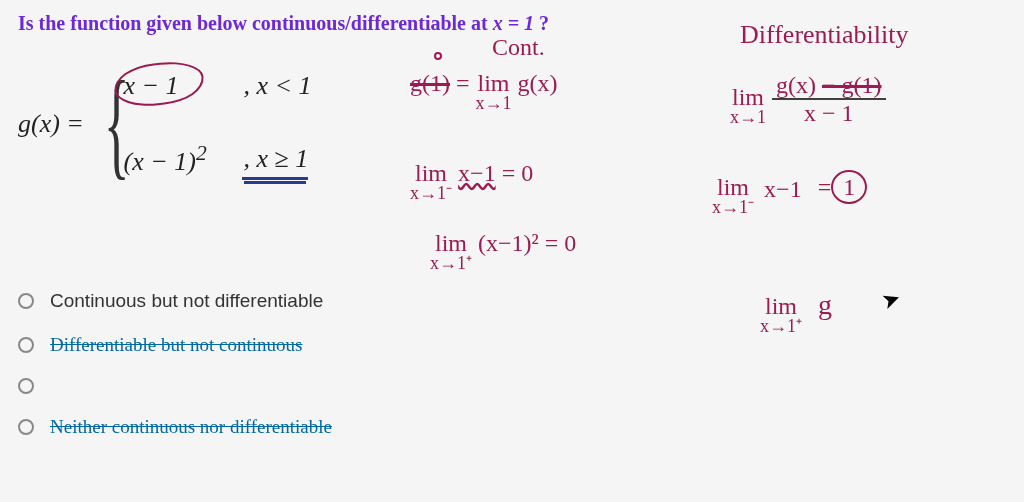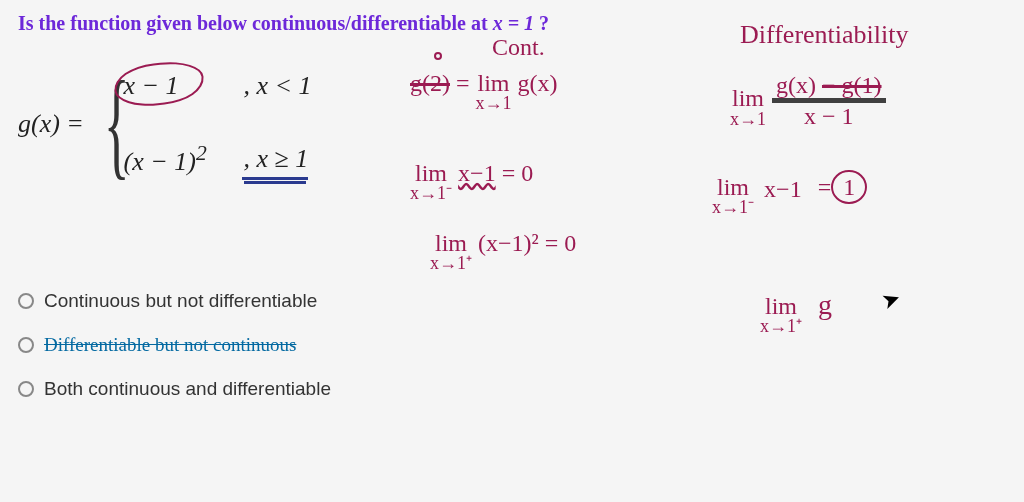--- a/index.html
+++ b/index.html
@@ -68,21 +68,21 @@
     position: absolute;
     left: 18px;
     top: 290px;
     display: flex;
     flex-direction: column;
     gap: 22px;
     font-size: 19px;
     color: #333;
     font-family: Arial, sans-serif;
   }
-  .option { display: flex; align-items: center; gap: 10px; }
+  .option { display: flex; align-items: center; gap: 16px; }
   .radio {
     width: 16px; height: 16px;
     border: 2px solid #888;
     border-radius: 50%;
     flex-shrink: 0;
   }
   .struck { text-decoration: line-through; color: #0369a1; font-family: Liberation Serif, serif; }
 
   
   .hand {
@@ -90,21 +90,21 @@
     font-family: 'Comic Sans MS', 'Segoe Script', cursive;
     color: #9b1b52; 
     font-size: 24px;
     line-height: 1.1;
     white-space: nowrap;
   }
   .lim { display: inline-flex; flex-direction: column; align-items: center; }
   .lim .top { font-size: 24px; }
   .lim .bot { font-size: 18px; margin-top: -2px; }
   .frac { display: inline-flex; flex-direction: column; align-items: center; vertical-align: middle; }
-  .frac .num { border-bottom: 5px solid #404040; padding: 0 4px; }
+  .frac .num { border-bottom: 2px solid #404040; padding: 0 4px; }
   .frac .den { padding: 0 4px; }
   .scratch { text-decoration: line-through; text-decoration-thickness: 3px; }
   .circ-ans {
     display: inline-block;
     border: 2.5px solid #9b1b52;
     border-radius: 50%;
     padding: 2px 10px;
   }
   .cursor {
     position: absolute;
@@ -152,28 +152,31 @@
   <div class="option">
     <span class="radio"></span>
     <span>Continuous but not differentiable</span>
   </div>
   <div class="option">
     <span class="radio"></span>
     <span class="struck">Differentiable but not continuous</span>
   </div>
   <div class="option">
     <span class="radio"></span>
-    <span>Both continuous and differentiable</span>
+  </div>
+  <div class="option">
+    <span class="radio"></span>
+    <span class="struck">Neither continuous nor differentiable</span>
   </div>
 </div>
 
 <div class="small-o" style="left:434px; top:52px;"></div>
 <div class="hand" style="left:448px; top:34px;margin-left:44px;">Cont.</div>
 <div class="hand" style="left:410px; top:70px;">
-  <span><span class="scratch" style="text-decoration-color:#9b1b52;">g(2)</span> =</span>
+  <span><span class="scratch" style="text-decoration-color:#9b1b52;">g(1)</span> =</span>
   <span class="lim">
     <span class="top">lim</span>
     <span class="bot">x→1</span>
   </span>
   <span>g(x)</span>
 </div>
 
 <div class="hand" style="left:410px; top:160px;">
   <span class="lim">
     <span class="top">lim</span>

